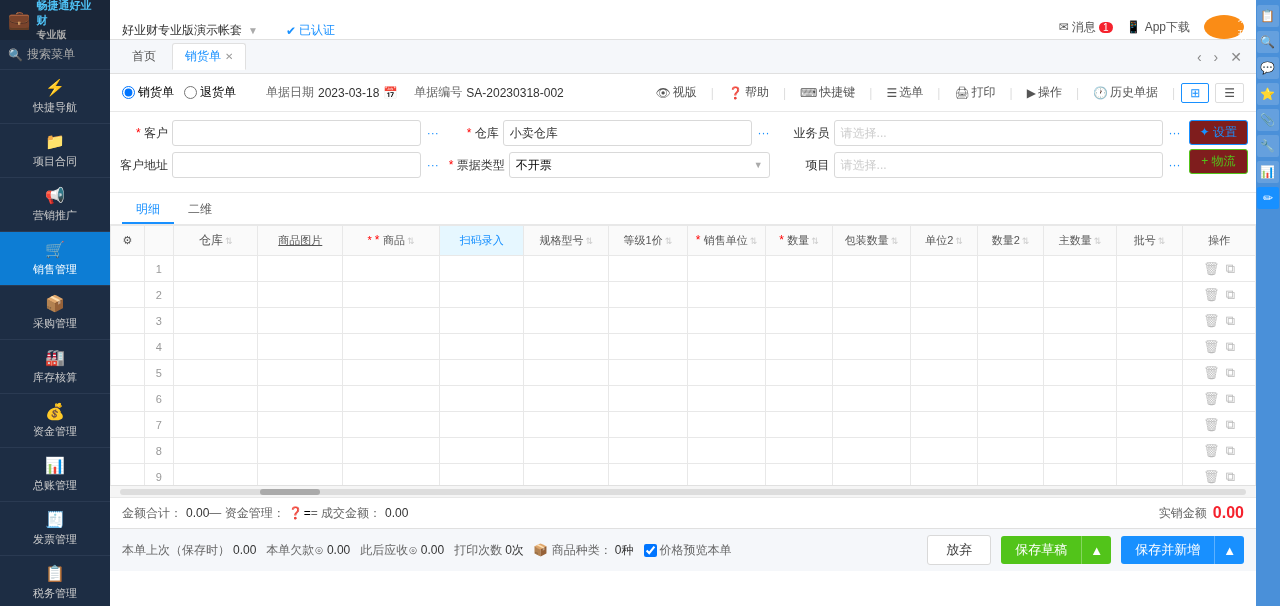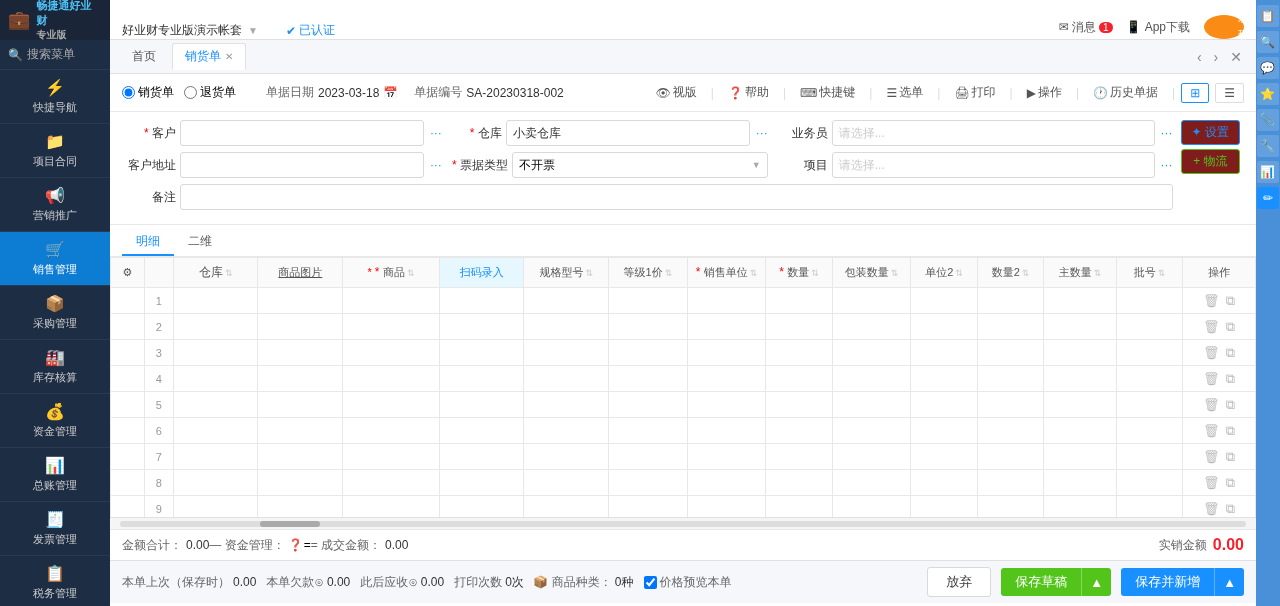--- a/index.html
+++ b/index.html
@@ -45,21 +45,21 @@
     .radio-item { display: flex; align-items: center; gap: 3px; cursor: pointer; }
     .radio-item input { margin: 0; }
     .form-meta { display: flex; align-items: center; gap: 16px; margin-left: 20px; }
     .form-meta-item { display: flex; align-items: center; gap: 4px; color: #333; }
     .form-meta-item .label { color: #666; }
     .toolbar-right { margin-left: auto; display: flex; gap: 6px; align-items: center; }
     .toolbar-btn { padding: 2px 8px; border: none; background: none; cursor: pointer; color: #555; font-size: 12px; display: flex; align-items: center; gap: 2px; }
     .toolbar-divider { color: #ddd; }
 
     
-    .fields-area { padding: 8px 16px; border-bottom: 1px solid #e8e8e8; flex-shrink: 0; }
+    .fields-area { padding: 8px 8px; border-bottom: 1px solid #e8e8e8; flex-shrink: 0; }
     .fields-row { display: flex; gap: 10px; margin-bottom: 6px; align-items: center; }
     .field-group { display: flex; align-items: center; gap: 4px; flex: 1; }
     .field-group .field-label { color: #333; white-space: nowrap; min-width: 50px; text-align: right; }
     .field-group .field-label.required::before { content: '* '; color: red; }
     .field-input { flex: 1; border: 1px solid #d9d9d9; border-radius: 3px; padding: 3px 6px; height: 26px; display: flex; align-items: center; color: #333; background: #fff; }
     .field-input.filled { color: #333; }
     .field-ellipsis { color: #1890ff; cursor: pointer; margin-left: 2px; }
     .field-select { flex: 1; border: 1px solid #d9d9d9; border-radius: 3px; padding: 3px 6px; height: 26px; display: flex; align-items: center; justify-content: space-between; background: #fff; cursor: pointer; }
     .right-btns { display: flex; flex-direction: column; gap: 4px; margin-left: auto; }
     .right-btn { padding: 3px 10px; border-radius: 3px; border: 1px solid #1890ff; color: #1890ff; background: #7f1d1d; cursor: pointer; font-size: 12px; white-space: nowrap; text-align: center; }
@@ -322,26 +322,20 @@
             </div>
             <div class="field-group" style="flex:1.5;">
               <span class="field-label">项目</span>
               <div class="field-input" style="flex:1;min-width:120px;color:#ccc;">
                 <span>请选择...</span>
               </div>
               <span class="field-ellipsis">···</span>
             </div>
           </div>
 
-          <div class="fields-row">
-            <div class="field-group" style="flex:4;">
-              <span class="field-label">备注</span>
-              <div class="field-input" style="flex:1;min-width:250px;"></div>
-            </div>
-          </div>
         </div>
         <div class="right-btns">
           <button class="right-btn">✦ 设置</button>
           <button class="right-btn green">+ 物流</button>
         </div>
       </div>
     </div>
 
     <div class="data-tabs">
       <div class="data-tab active">

